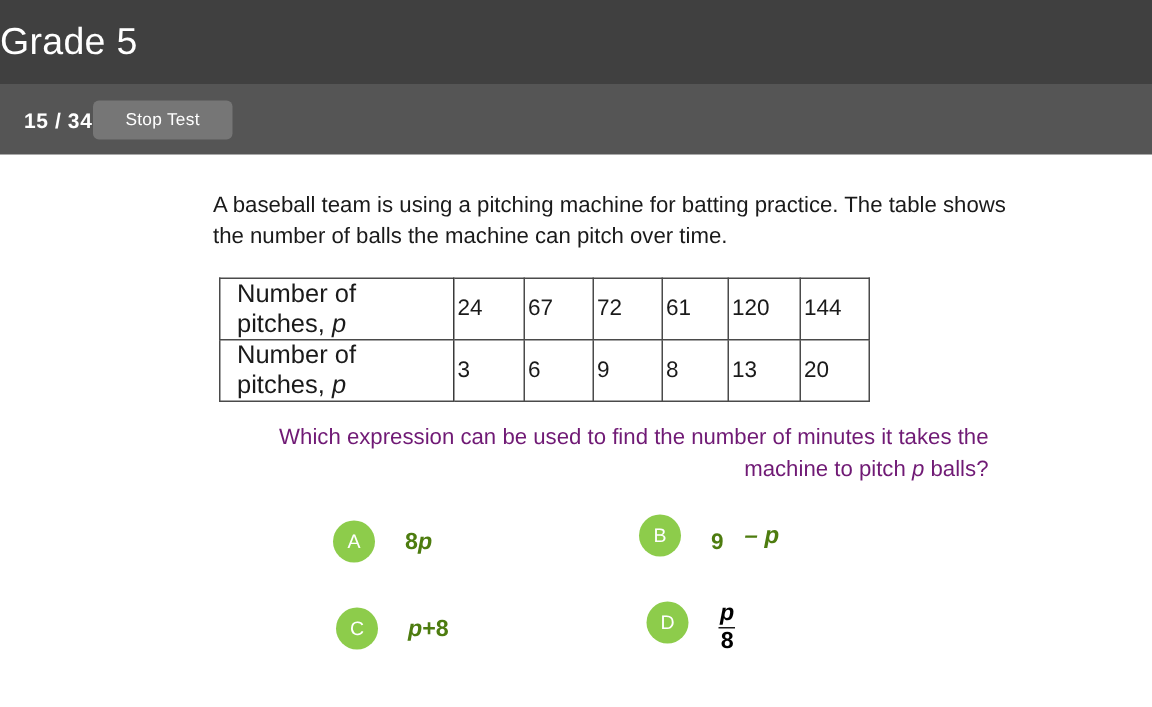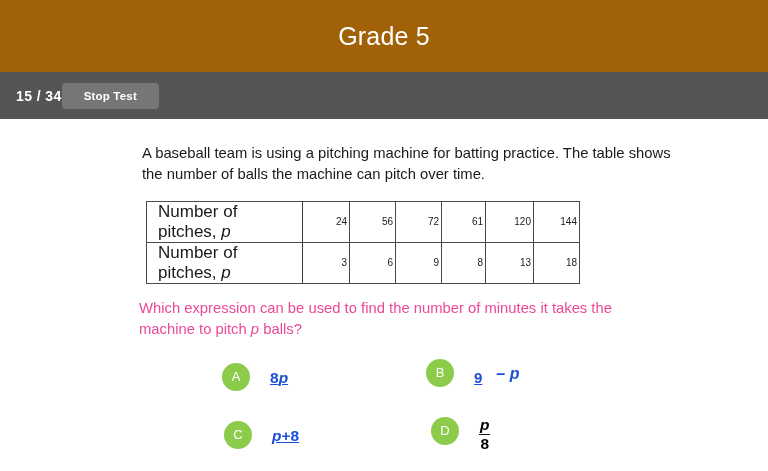--- a/index.html
+++ b/index.html
@@ -10,25 +10,24 @@
     width: 768px;
     height: 471px;
     background: #ffffff;
     font-family: "Liberation Sans", sans-serif;
     overflow: hidden;
     position: relative;
   }
 
   
   .title-bar {
-    height: 72px;
-    background: #a16207;
+    height: 56px;
+    background: #404040;
     display: flex;
     align-items: center;
-    justify-content: center;
   }
   .title-bar .title-text {
     color: #ffffff;
     font-size: 25px;
     font-weight: 400;
     letter-spacing: 0.2px;
   }
 
   
   .toolbar {
@@ -43,21 +42,21 @@
   .progress-counter {
     color: #ffffff;
     font-size: 14px;
     font-weight: 700;
     letter-spacing: 0.4px;
   }
   .stop-test-button {
     background: #767676;
     color: #ffffff;
     font-size: 11.5px;
-    font-weight: 700;
+    font-weight: 400;
     border: none;
     border-radius: 4px;
     padding: 7px 22px;
     cursor: pointer;
     font-family: "Liberation Sans", sans-serif;
     letter-spacing: 0.2px;
   }
 
   
   .question-area {
@@ -80,22 +79,22 @@
   }
   table.data-table {
     border-collapse: collapse;
     border: 1.6px solid #3a3a3a;
     table-layout: fixed;
     width: 425px;
   }
   table.data-table td {
     border: 1px solid #4a4a4a;
     height: 29px;
-    text-align: right;
-    font-size: 10px;
+    text-align: left;
+    font-size: 15px;
     color: #1a1a1a;
     padding: 0 2px;
     box-sizing: border-box;
   }
   table.data-table td.row-label {
     text-align: left;
     padding-left: 11px;
     font-size: 17px;
     width: 156px;
     border-right: 1.5px solid #3a3a3a;
@@ -110,21 +109,22 @@
   .jit-a { vertical-align: middle; font-size: 12.5px; }
   .jit-b { vertical-align: middle; font-size: 12.5px; padding-top: 3px; }
   .jit-c { vertical-align: middle; font-size: 12.5px; padding-top: 5px; }
   .var-p { font-style: italic; }
 
   .question-text {
     margin: 14px 0 0 113px;
     width: 520px;
     font-size: 14.8px;
     line-height: 1.45;
-    color: #ec4899;
+    color: #701a75;
+    text-align: right;
   }
 
   
   .choices {
     margin: 22px 0 0 0;
     position: relative;
     height: 130px;
   }
   .choice {
     position: absolute;
@@ -145,25 +145,24 @@
     font-size: 13px;
     display: flex;
     align-items: center;
     justify-content: center;
     flex: 0 0 auto;
     cursor: pointer;
   }
   .choice-expr {
     margin-left: 20px;
     font-size: 15.5px;
-    color: #1d4ed8;
+    color: #4d7c0f;
     font-weight: 700;
     white-space: nowrap;
     padding-top: 6px;
-    text-decoration: underline;
   }
   .expr-italic { font-style: italic; }
   .expr-9 { font-weight: 700; font-size: 15px; padding-top: 2px; }
   .expr-minus-p {
     margin-left: 14px;
     font-style: italic;
     font-weight: 700;
     font-size: 16px;
     display: inline-block;
     vertical-align: 4px;
@@ -204,34 +203,34 @@
 <div class="question-area">
 
   <p class="stem-text">A baseball team is using a pitching machine for batting practice.  The table shows the number of balls the machine can pitch over time.</p>
 
   <div class="data-table-wrap">
     <table class="data-table">
       <tbody>
         <tr>
           <td class="row-label"><span>Number of pitches, </span><span class="var-p">p</span></td>
           <td class="c1 jit-a">24</td>
-          <td class="c2 jit-a">56</td>
+          <td class="c2 jit-a">67</td>
           <td class="c3 jit-a">72</td>
           <td class="c4 jit-b">61</td>
           <td class="c5 jit-b">120</td>
           <td class="c6 jit-c">144</td>
         </tr>
         <tr>
           <td class="row-label"><span>Number of pitches, </span><span class="var-p">p</span></td>
           <td class="c1 jit-a">3</td>
           <td class="c2 jit-b">6</td>
           <td class="c3 jit-b">9</td>
           <td class="c4 jit-c">8</td>
           <td class="c5 jit-c">13</td>
-          <td class="c6 jit-b">18</td>
+          <td class="c6 jit-b">20</td>
         </tr>
       </tbody>
     </table>
   </div>
 
   <p class="question-text"><span>Which expression can be used to find the number of minutes it takes the machine to pitch </span><span class="var-p">p</span><span> balls?</span></p>
 
   <div class="choices">
 
     <div class="choice choice-a">

